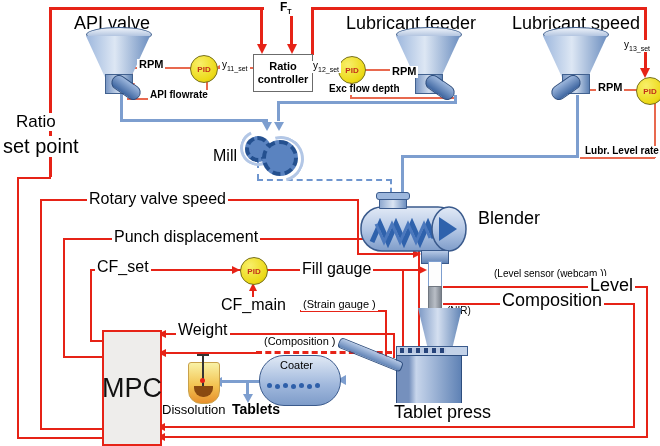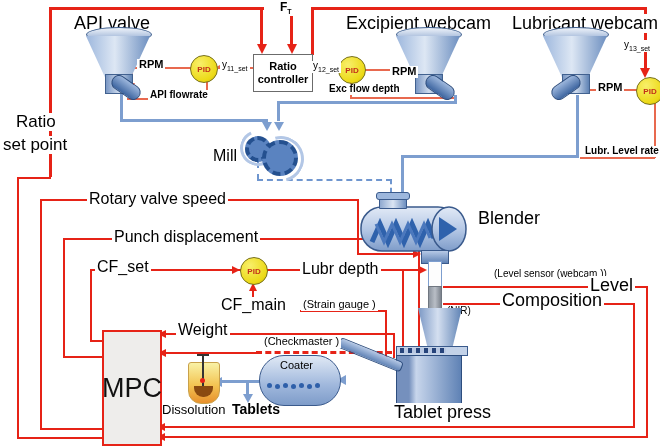--- a/index.html
+++ b/index.html
@@ -160,27 +160,27 @@
   <i class="a bal" style="left:213px;top:377px"></i>
   <i class="blv" style="left:246px;top:380px;height:16px"></i>
   <i class="a bad" style="left:243px;top:394px"></i>
 
   <div class="lb big" style="left:72px;top:14px">API valve</div>
   <div class="ftop" style="left:86px;top:27px"></div>
   <div class="fun" style="left:86px;top:36px"></div>
   <div class="fneck" style="left:105px;top:74px"></div>
   <div class="fmot" style="left:110px;top:80px;transform:rotate(35deg)"></div>
 
-  <div class="lb big" style="left:344px;top:14px">Excipient webcam</div>
+  <div class="lb big" style="left:344px;top:14px">Lubricant feeder</div>
   <div class="ftop" style="left:396px;top:27px"></div>
   <div class="fun" style="left:396px;top:36px"></div>
   <div class="fneck" style="left:415px;top:74px"></div>
   <div class="fmot" style="left:424px;top:80px;transform:rotate(35deg)"></div>
 
-  <div class="lb big" style="left:510px;top:14px">Lubricant webcam</div>
+  <div class="lb big" style="left:510px;top:14px">Lubricant speed</div>
   <div class="ftop" style="left:543px;top:27px"></div>
   <div class="fun" style="left:543px;top:36px"></div>
   <div class="fneck" style="left:562px;top:74px"></div>
   <div class="fmot" style="left:550px;top:80px;transform:rotate(-35deg)"></div>
 
   <div class="box" style="left:253px;top:54px;width:58px;height:36px">
     <span>Ratio</span>
     <span>controller</span>
   </div>
   <div class="pid" style="left:190px;top:55px">
@@ -261,23 +261,23 @@
 
   <div style="position:absolute;left:188px;top:362px;width:30px;height:40px;border:1.5px solid #c9a14a;border-radius:3px 3px 13px 13px;background:linear-gradient(#f9f2a6,#f3c453 55%,#e8902c)"></div>
   <div style="position:absolute;left:194px;top:386px;width:19px;height:11px;background:#8a4a10;border-radius:0 0 9px 9px"></div>
   <div style="position:absolute;left:202px;top:354px;width:2px;height:32px;background:#333"></div>
   <div style="position:absolute;left:197px;top:354px;width:12px;height:2px;background:#333"></div>
   <i style="position:absolute;left:200px;top:378px;width:5px;height:5px;border-radius:50%;background:#e62317"></i>
   <div class="lb nob" style="left:160px;top:403px;font-size:13px">Dissolution</div>
   <div class="lb nob" style="left:230px;top:402px;font-size:14px;font-weight:bold">Tablets</div>
 
   <div class="lb" style="left:14px;top:113px;font-size:17px">Ratio</div>
-  <div class="lb" style="left:1px;top:136px;font-size:17px">set point</div>
+  <div class="lb" style="left:1px;top:136px;font-size:20px">set point</div>
   <div class="lb" style="left:87px;top:191px">Rotary valve speed</div>
   <div class="lb" style="left:112px;top:229px">Punch displacement</div>
   <div class="lb" style="left:95px;top:259px">CF_set</div>
-  <div class="lb" style="left:300px;top:261px">Lubr depth</div>
+  <div class="lb" style="left:300px;top:261px">Fill gauge</div>
   <div class="lb" style="left:219px;top:297px">CF_main</div>
   <div class="lb sm" style="left:301px;top:299px;font-weight:normal;font-size:11px">(Strain gauge )</div>
   <div class="lb" style="left:176px;top:322px">Weight</div>
-  <div class="lb sm" style="left:262px;top:336px;font-weight:normal;font-size:11px">(Checkmaster )</div>
+  <div class="lb sm" style="left:262px;top:336px;font-weight:normal;font-size:11px">(Composition )</div>
 
 </div>
 
 </body></html>

